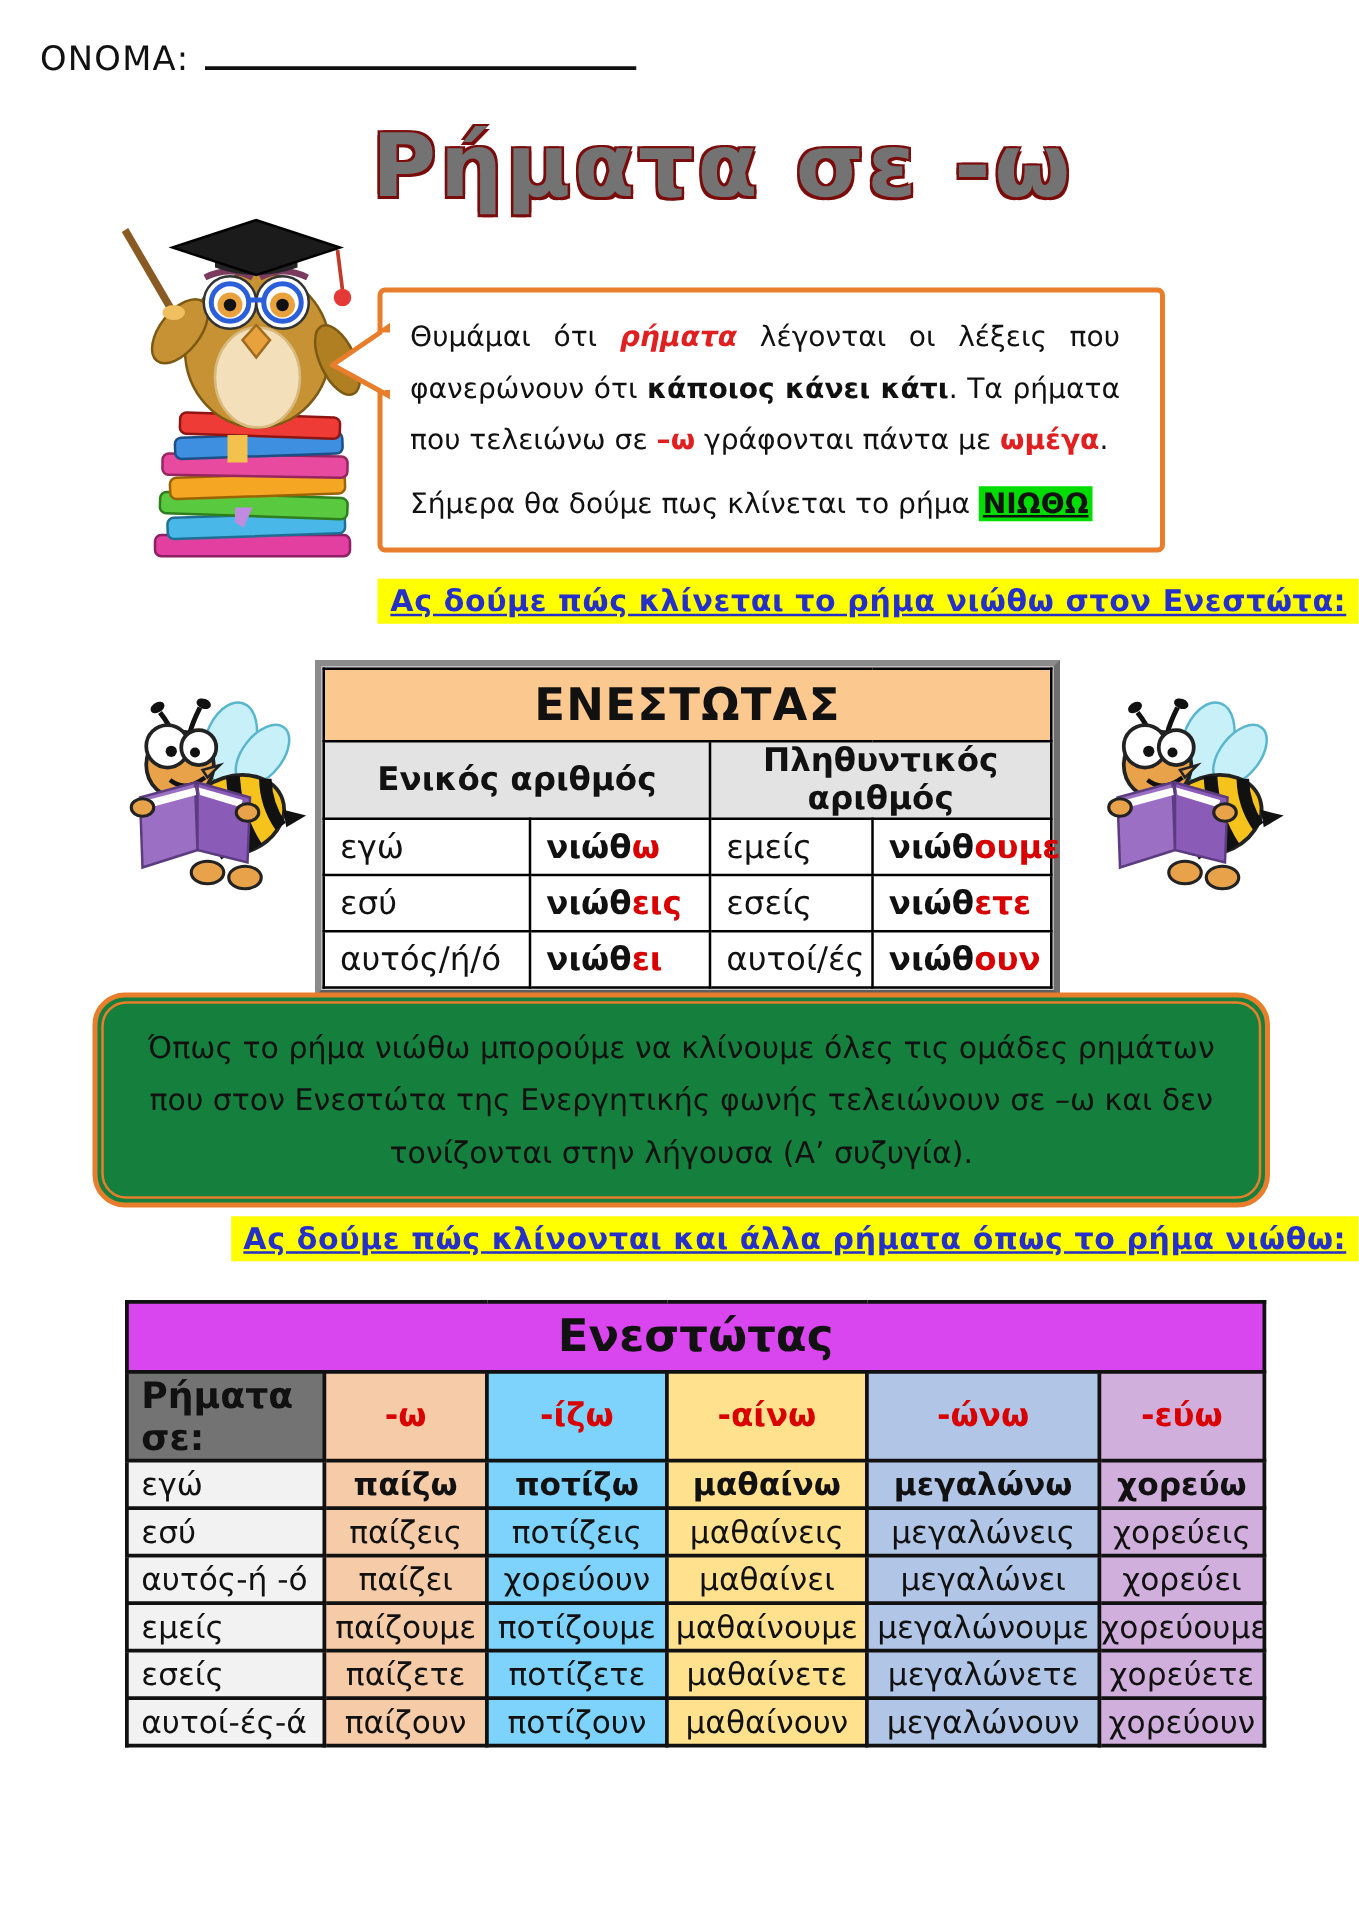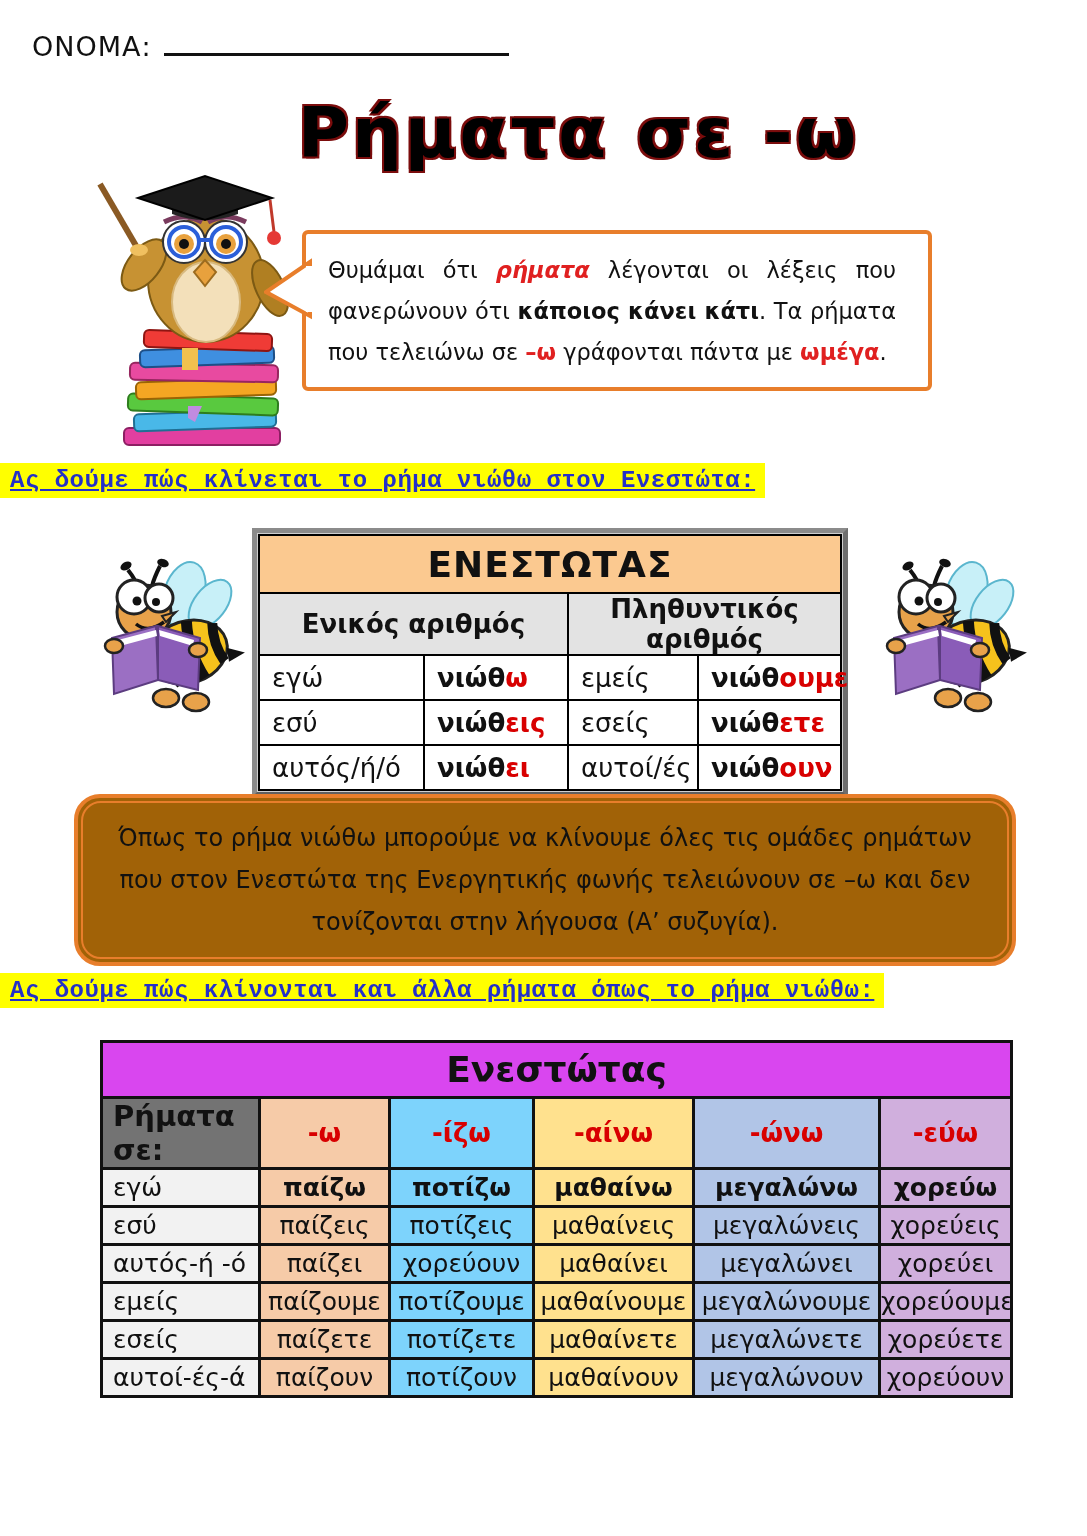--- a/index.html
+++ b/index.html
@@ -6,39 +6,39 @@
   html,body { width:1087px; height:1536px; background:#ffffff; overflow:hidden;
               font-family:"DejaVu Sans", sans-serif; color:#111; }
   .page { position:relative; width:1087px; height:1536px; }
 
   
   .name-row { position:absolute; left:32px; top:26px; font-size:27px; letter-spacing:1px; }
   .name-line { display:inline-block; width:345px; border-bottom:3px solid #111; height:30px; margin-left:12px; }
 
   
   .title { position:absolute; left:0; top:92px; width:100%; text-align:center; padding-left:70px;
-           font-size:70px; font-weight:bold; color:#000000; letter-spacing:3px;
+           font-size:70px; font-weight:bold; color:#737373; letter-spacing:3px;
            text-shadow:-2px -2px 0 #7b0c0c, 2px -2px 0 #7b0c0c, -2px 2px 0 #7b0c0c, 2px 2px 0 #7b0c0c; }
 
   
   .owl { position:absolute; left:84px; top:170px; width:228px; height:282px; }
 
   
   .bubble { position:absolute; left:302px; top:230px; width:630px; background:#fff;
             border:4px solid #e87e2b; border-radius:6px; padding:16px 32px 14px 22px; }
   .bubble-tail { position:absolute; left:-42px; top:24px; }
   .bubble p { font-size:22.5px; line-height:1.82; text-align:justify; }
   .bubble p + p { margin-top:10px; text-align:left; }
   .red-italic { color:#e02020; font-style:italic; font-weight:bold; }
   .red-bold   { color:#e02020; font-weight:bold; }
   .bold       { font-weight:bold; }
   .green-hl   { background:#00dd00; font-weight:bold; text-decoration:underline; padding:1px 3px; }
 
   
-  .heading { position:absolute; width:100%; text-align:left;font-family:Liberation Mono, monospace; }
+  .heading { position:absolute; width:100%; text-align:right; }
   .heading span { display:inline-block; background:#ffff00; color:#2430c8; font-weight:bold;
                   font-size:24px; padding:4px 10px; text-decoration:underline; letter-spacing:.5px; }
   .heading1 { top:463px; }
   .heading2 { top:973px; }
 
   
   .t1-frame { position:absolute; left:252px; top:528px; border:5px solid #8b8b8b;
               border-right-color:#6e6e6e; border-bottom-color:#5e5e5e; background:#cfcfcf; padding:1px; }
   table { border-collapse:collapse; table-layout:fixed; }
   .t1 { width:582px; }
@@ -49,21 +49,21 @@
   .t1 td.verb { font-weight:bold; }
   .t1 .end { color:#d80000; }
 
   
   .bee { position:absolute; width:162px; height:162px; }
   .bee-left  { left:84px;  top:552px; }
   .bee-right { left:866px; top:552px; }
 
   
   .note-outer { position:absolute; left:74px; top:794px; width:942px; border:4px solid #e87e2b;
-                border-radius:26px; padding:3px; background:#a16207; }
+                border-radius:26px; padding:3px; background:#15803d; }
   .note-inner { border:2px solid #e87e2b; border-radius:20px; padding:14px 34px; }
   .note-inner p { font-size:24px; line-height:1.75; text-align:center; }
 
   
   .t2 { position:absolute; left:100px; top:1040px; width:910px; border:3px solid #111; }
   .t2 th, .t2 td { border:3px solid #111; }
   .t2 .t2-title { background:#d946ef; font-size:36px; font-weight:bold; text-align:center; height:56px; }
   .t2 .corner { background:#737373; font-size:29px; font-weight:bold; text-align:left; padding-left:10px; height:46px; }
   .t2 .ending { color:#d80000; font-size:26px; font-weight:bold; text-align:center; height:46px; }
   .t2 td { font-size:25px; height:38px; text-align:center; }
@@ -129,20 +129,21 @@
       <circle cx="190" cy="68" r="7" fill="#e53935"></circle>
     </g>
   </svg>
 
   <div class="bubble">
     <svg class="bubble-tail" width="50" height="62" viewBox="0 0 50 62">
       <polygon points="46,4 2,34 46,58" fill="#ffffff" stroke="#e87e2b" stroke-width="4"></polygon>
       <rect x="42" y="8" width="8" height="46" fill="#ffffff"></rect>
     </svg>
     <p><span>Θυμάμαι ότι </span><span class="red-italic">ρήματα</span><span> λέγονται οι λέξεις που φανερώνουν  ότι </span><span class="bold">κάποιος κάνει κάτι</span><span>. Τα ρήματα που τελειώνω σε </span><span class="red-bold">–ω</span><span> γράφονται πάντα με </span><span class="red-bold">ωμέγα</span><span>.</span></p>
+    <p><span>Σήμερα θα δούμε πως κλίνεται το ρήμα </span><span class="green-hl">ΝΙΩΘΩ</span></p>
   </div>
 
   <div class="heading heading1"><span>Ας δούμε πώς κλίνεται το ρήμα νιώθω στον Ενεστώτα:</span></div>
 
   <div class="t1-frame">
     <table class="t1">
       <colgroup>
           <col style="width:165px">
           <col style="width:144px">
           <col style="width:130px">

